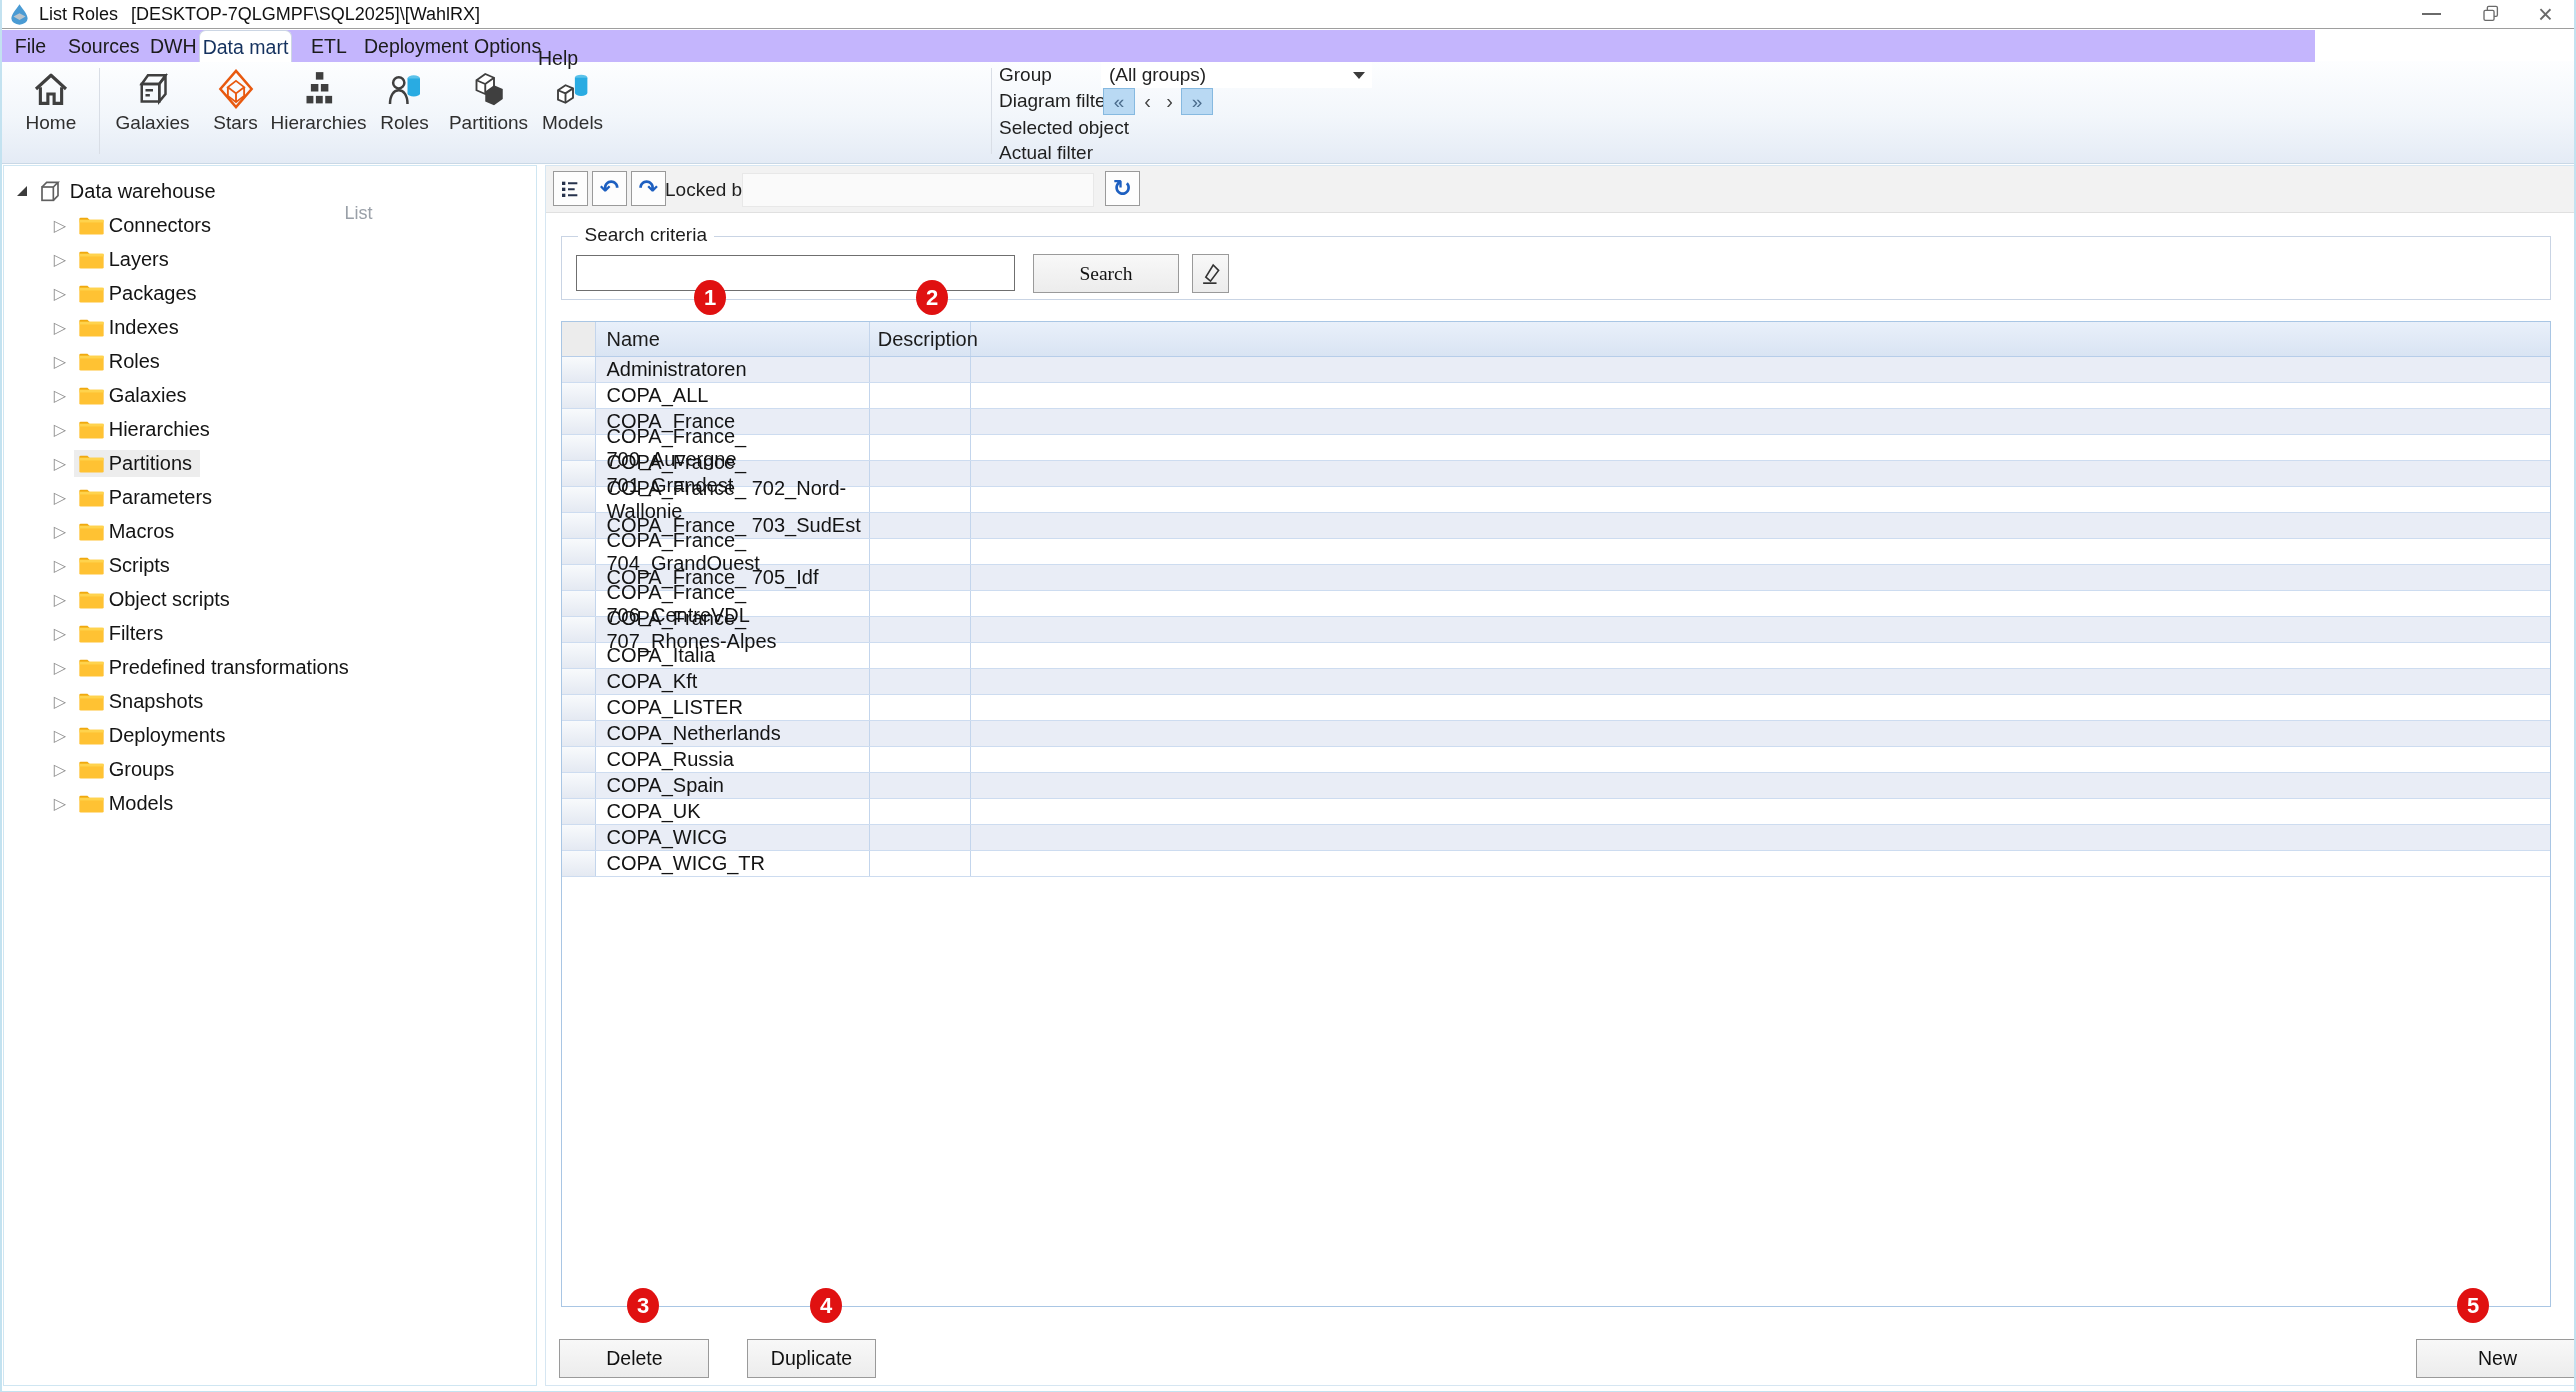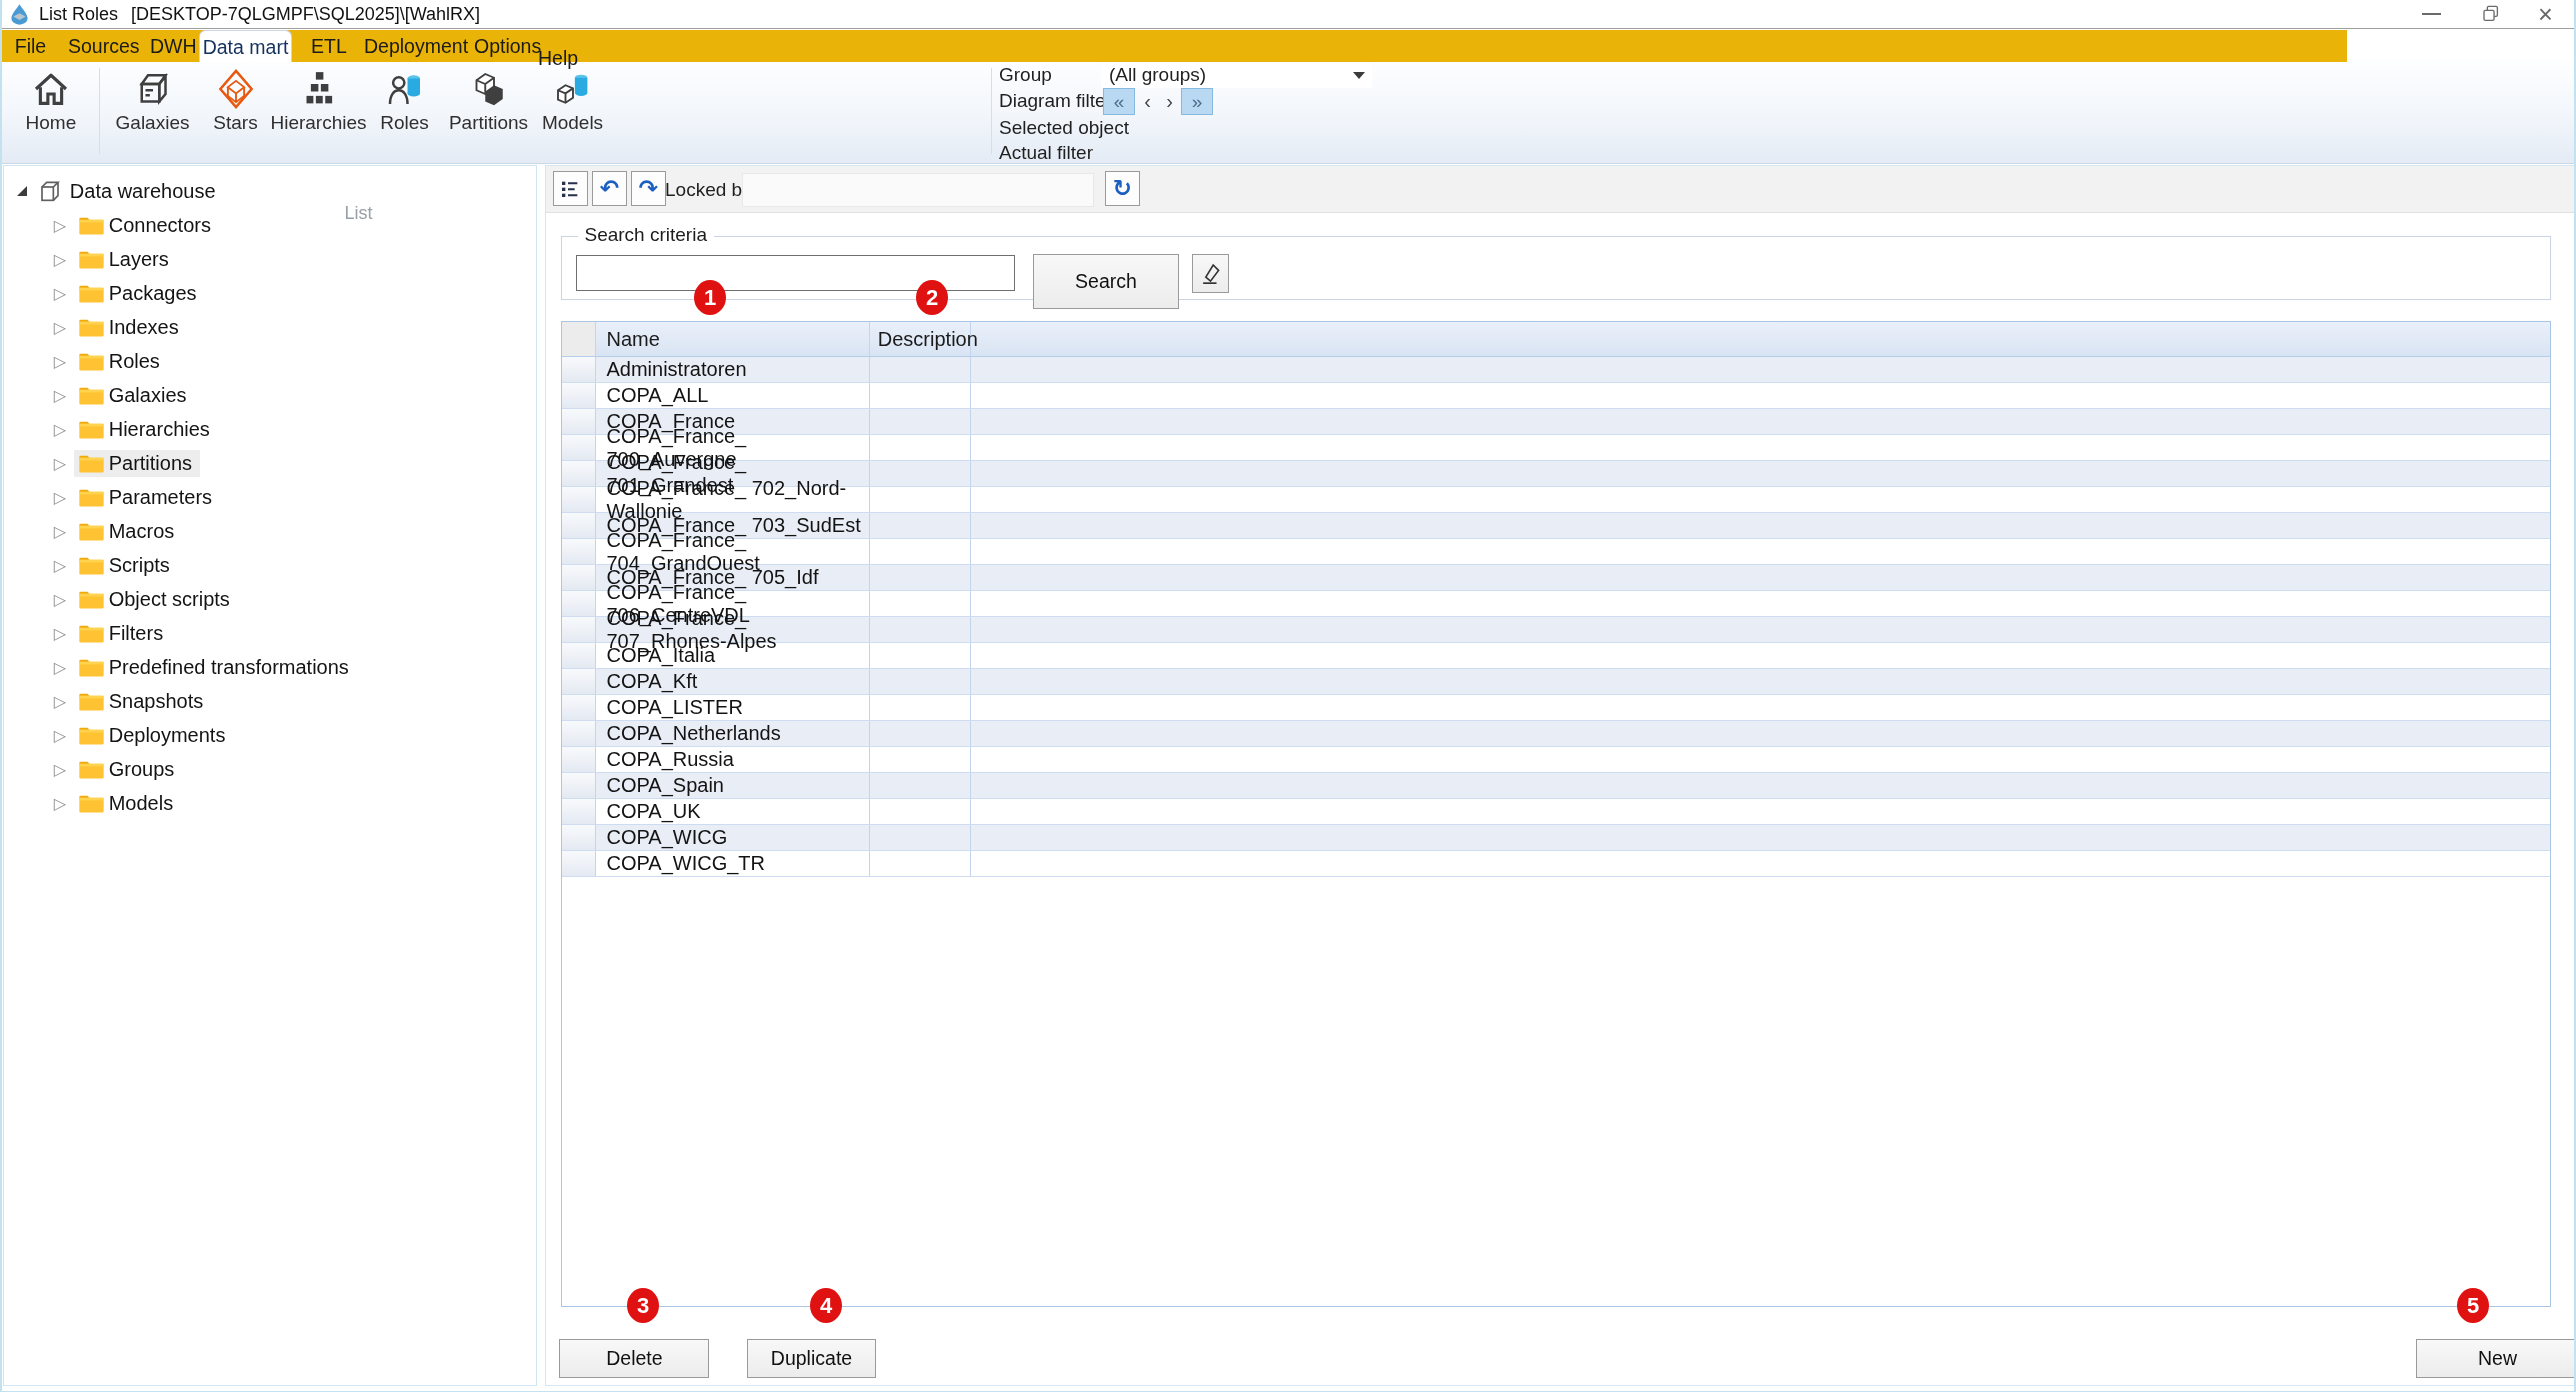--- a/index.html
+++ b/index.html
@@ -12,21 +12,21 @@
   .titlebar{position:absolute;left:0;top:0;width:2576px;height:28px;background:#fff;
             border-bottom:1.3px solid #9e9e9e;box-sizing:content-box;z-index:10;}
   .app-icon{position:absolute;left:8px;top:2.7px;width:23px;height:23px;}
   .win-title{position:absolute;left:39px;top:0;height:28px;line-height:28px;font-size:18px;color:#111;}
   .win-subtitle{position:absolute;left:131px;top:0;height:28px;line-height:28px;font-size:18px;color:#111;}
   .wc{position:absolute;top:0;width:43px;height:28px;display:flex;align-items:center;justify-content:center;color:#6a6a6a;}
   #wc-min{left:2410px;} #wc-rest{left:2469px;} #wc-close{left:2524px;font-size:25.5px;}
   #wc-min span{display:block;width:19px;height:2px;background:#6a6a6a;}
 
   
-  .menubar{position:absolute;left:0;top:29.5px;width:2315px;height:32px;background:#eab308;z-index:4;padding-left:32px;}
+  .menubar{position:absolute;left:0;top:29.5px;width:2315px;height:32px;background:#c4b5fd;z-index:4;}
   .menu-item{position:absolute;top:0;height:32px;line-height:32px;font-size:19.5px;color:#1b1b1b;white-space:nowrap;}
   .menu-item:nth-of-type(1){left:14.8px;}  .menu-item:nth-of-type(2){left:68px;}
   .menu-item:nth-of-type(3){left:150px;} .menu-item:nth-of-type(4){left:199px;width:93px;text-align:center;}
   .menu-item:nth-of-type(5){left:311px;} .menu-item:nth-of-type(6){left:364px;}
   .menu-item:nth-of-type(7){left:474px;} .menu-item:nth-of-type(8){left:538px;margin-top:12px;}
   .menu-item.active{height:32px;background:#fff;border:0.7px solid #ccd6e4;border-bottom:none;
                     border-radius:6.7px 6.7px 0 0;color:#15325f;box-sizing:border-box;z-index:6;}
 
   
   .ribbon{position:absolute;left:0;top:61px;width:2576px;height:103px;
@@ -81,21 +81,21 @@
 
   .search-box{position:absolute;left:14.8px;top:70px;width:1990px;height:64px;
               border:0.7px solid #c9d4e4;box-sizing:border-box;}
   .search-legend{position:absolute;left:16px;top:-13.4px;background:#fff;padding:0 6.7px;font-size:19px;color:#1c1c1c;}
   .search-input{position:absolute;left:30px;top:89px;width:439px;height:36px;border:1.3px solid #6f6f6f;
                 font-size:20px;padding:0 8px;box-sizing:border-box;background:#fff;z-index:5;
                 font-family:"Liberation Sans","DejaVu Sans",sans-serif;}
   .btn{position:absolute;box-sizing:border-box;border:1.3px solid #9a9a9a;
        background:linear-gradient(#f8f8f8,#ececec);font-size:19.5px;color:#111;
        display:flex;align-items:center;justify-content:center;}
-  #btn-search{left:487px;top:88px;width:146px;height:55px;}
+  #btn-search{left:487px;top:88px;width:146px;height:39px;font-family:Liberation Serif, serif;}
   #btn-eraser{left:646px;top:88px;width:37px;height:39px;}
 
   
   .tbl{position:absolute;left:14.8px;top:155px;width:1990px;height:986px;background:#fff;
        border:0.7px solid #a9c6e4;box-sizing:border-box;}
   .thead{display:flex;height:34px;background:linear-gradient(#e9f0fa,#d9e4f3);
          border-bottom:0.7px solid #b6cde9;font-size:20px;color:#1b1b1b;}
   .c-sel{width:34px;border-right:0.7px solid #c3d5ec;box-sizing:border-box;}
   .thead .c-sel{background:#ececec;}
   .c-name{width:274px;border-right:0.7px solid #c3d5ec;padding-left:10.7px;display:flex;align-items:center;box-sizing:border-box;}

